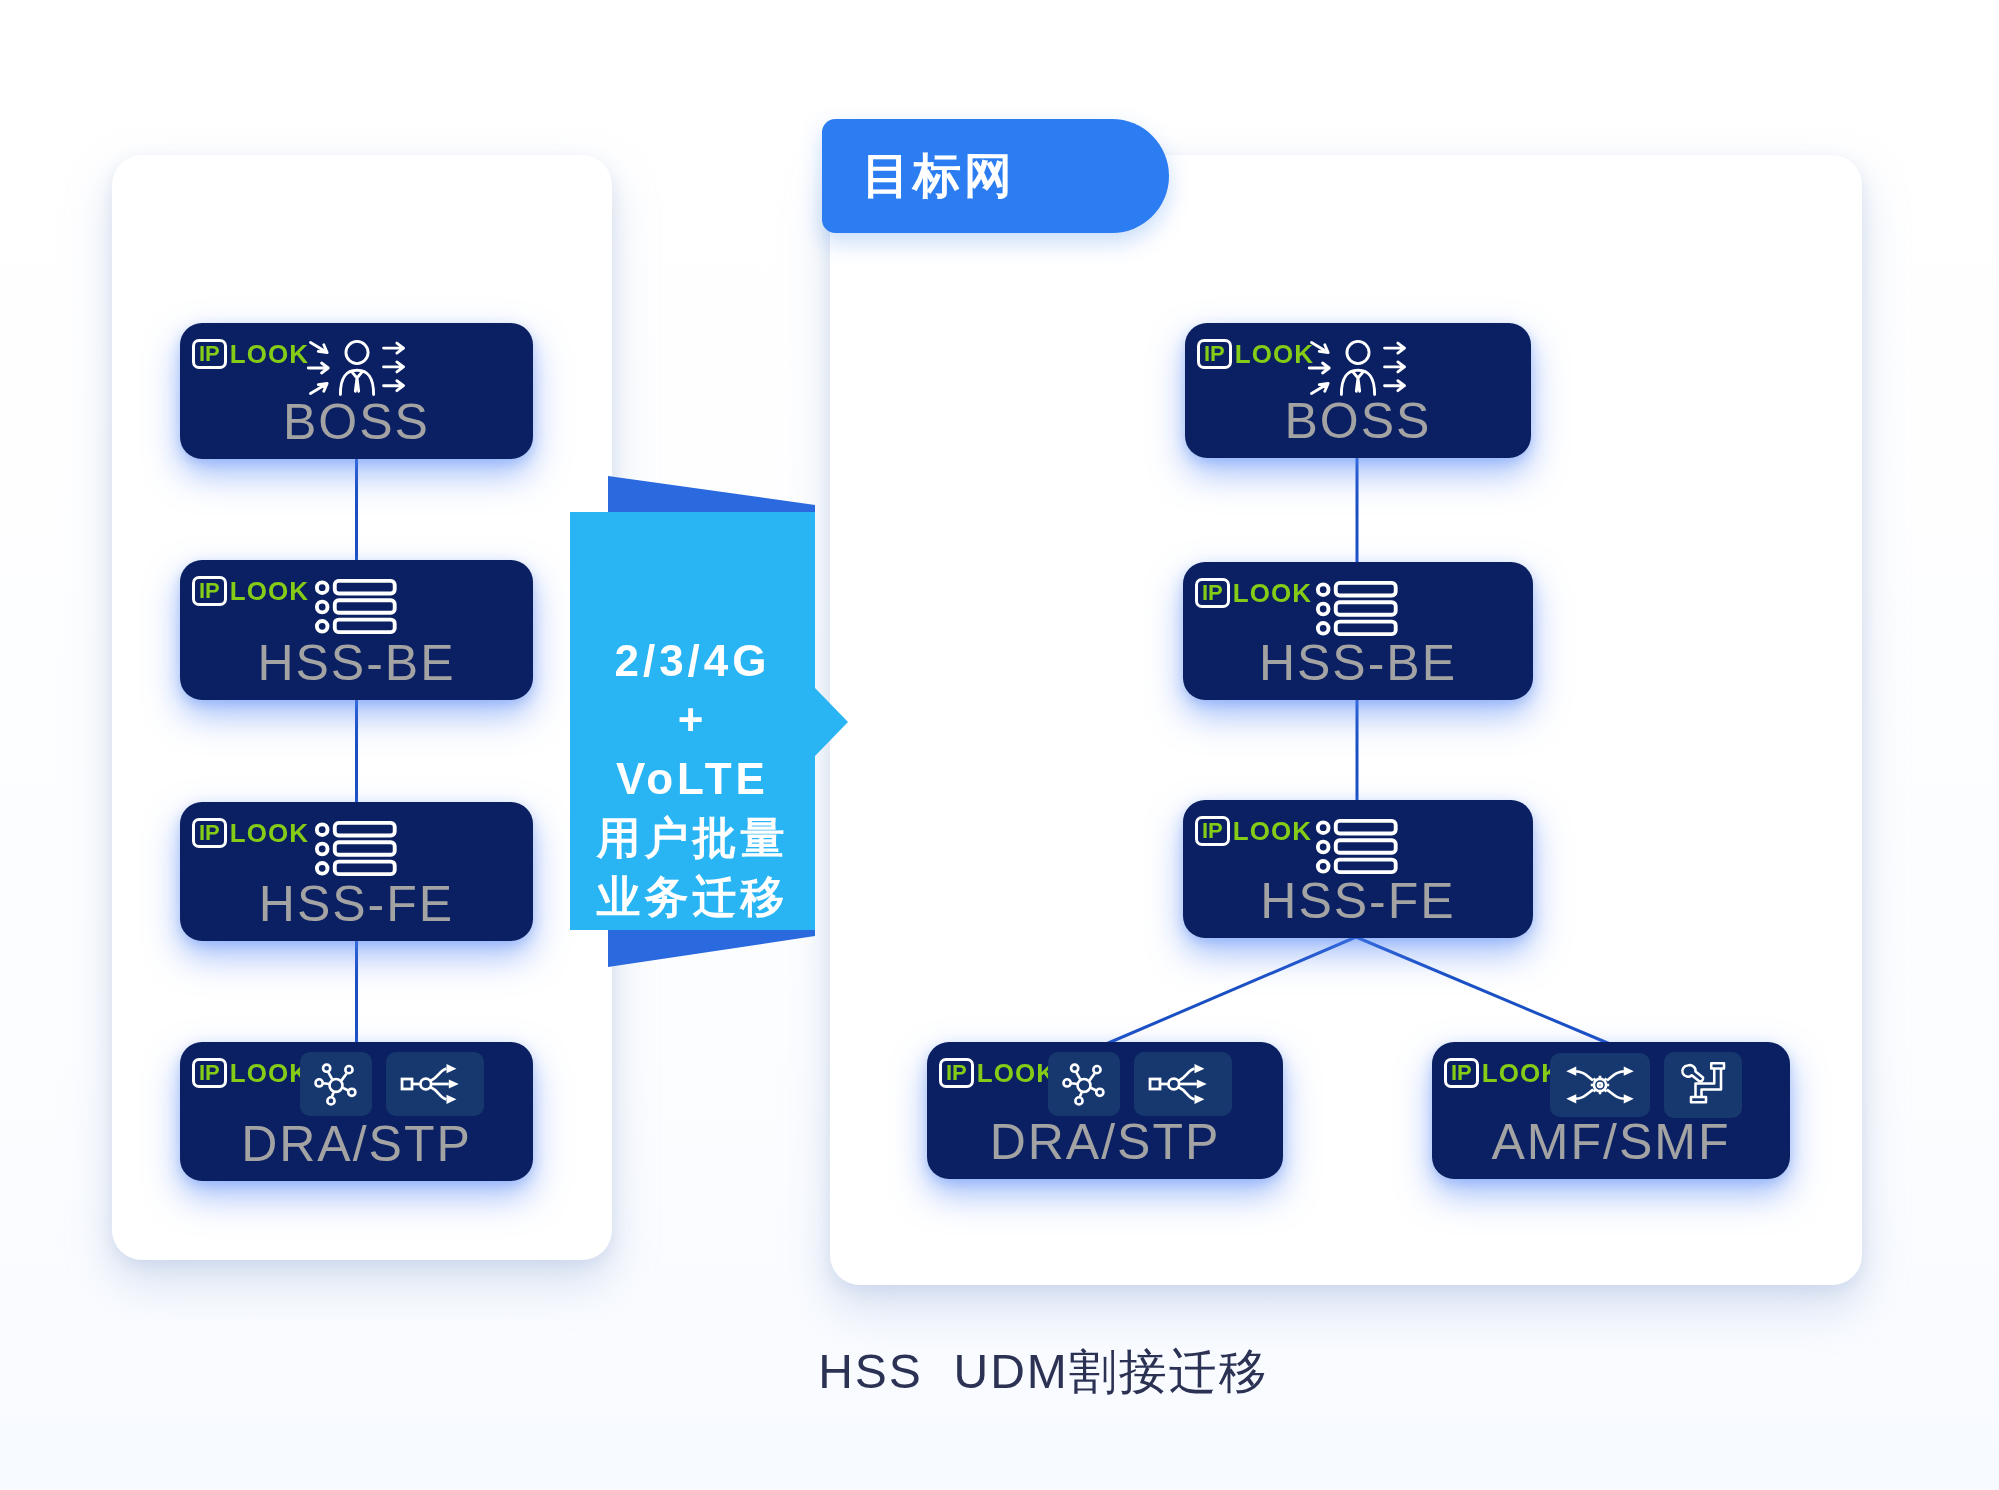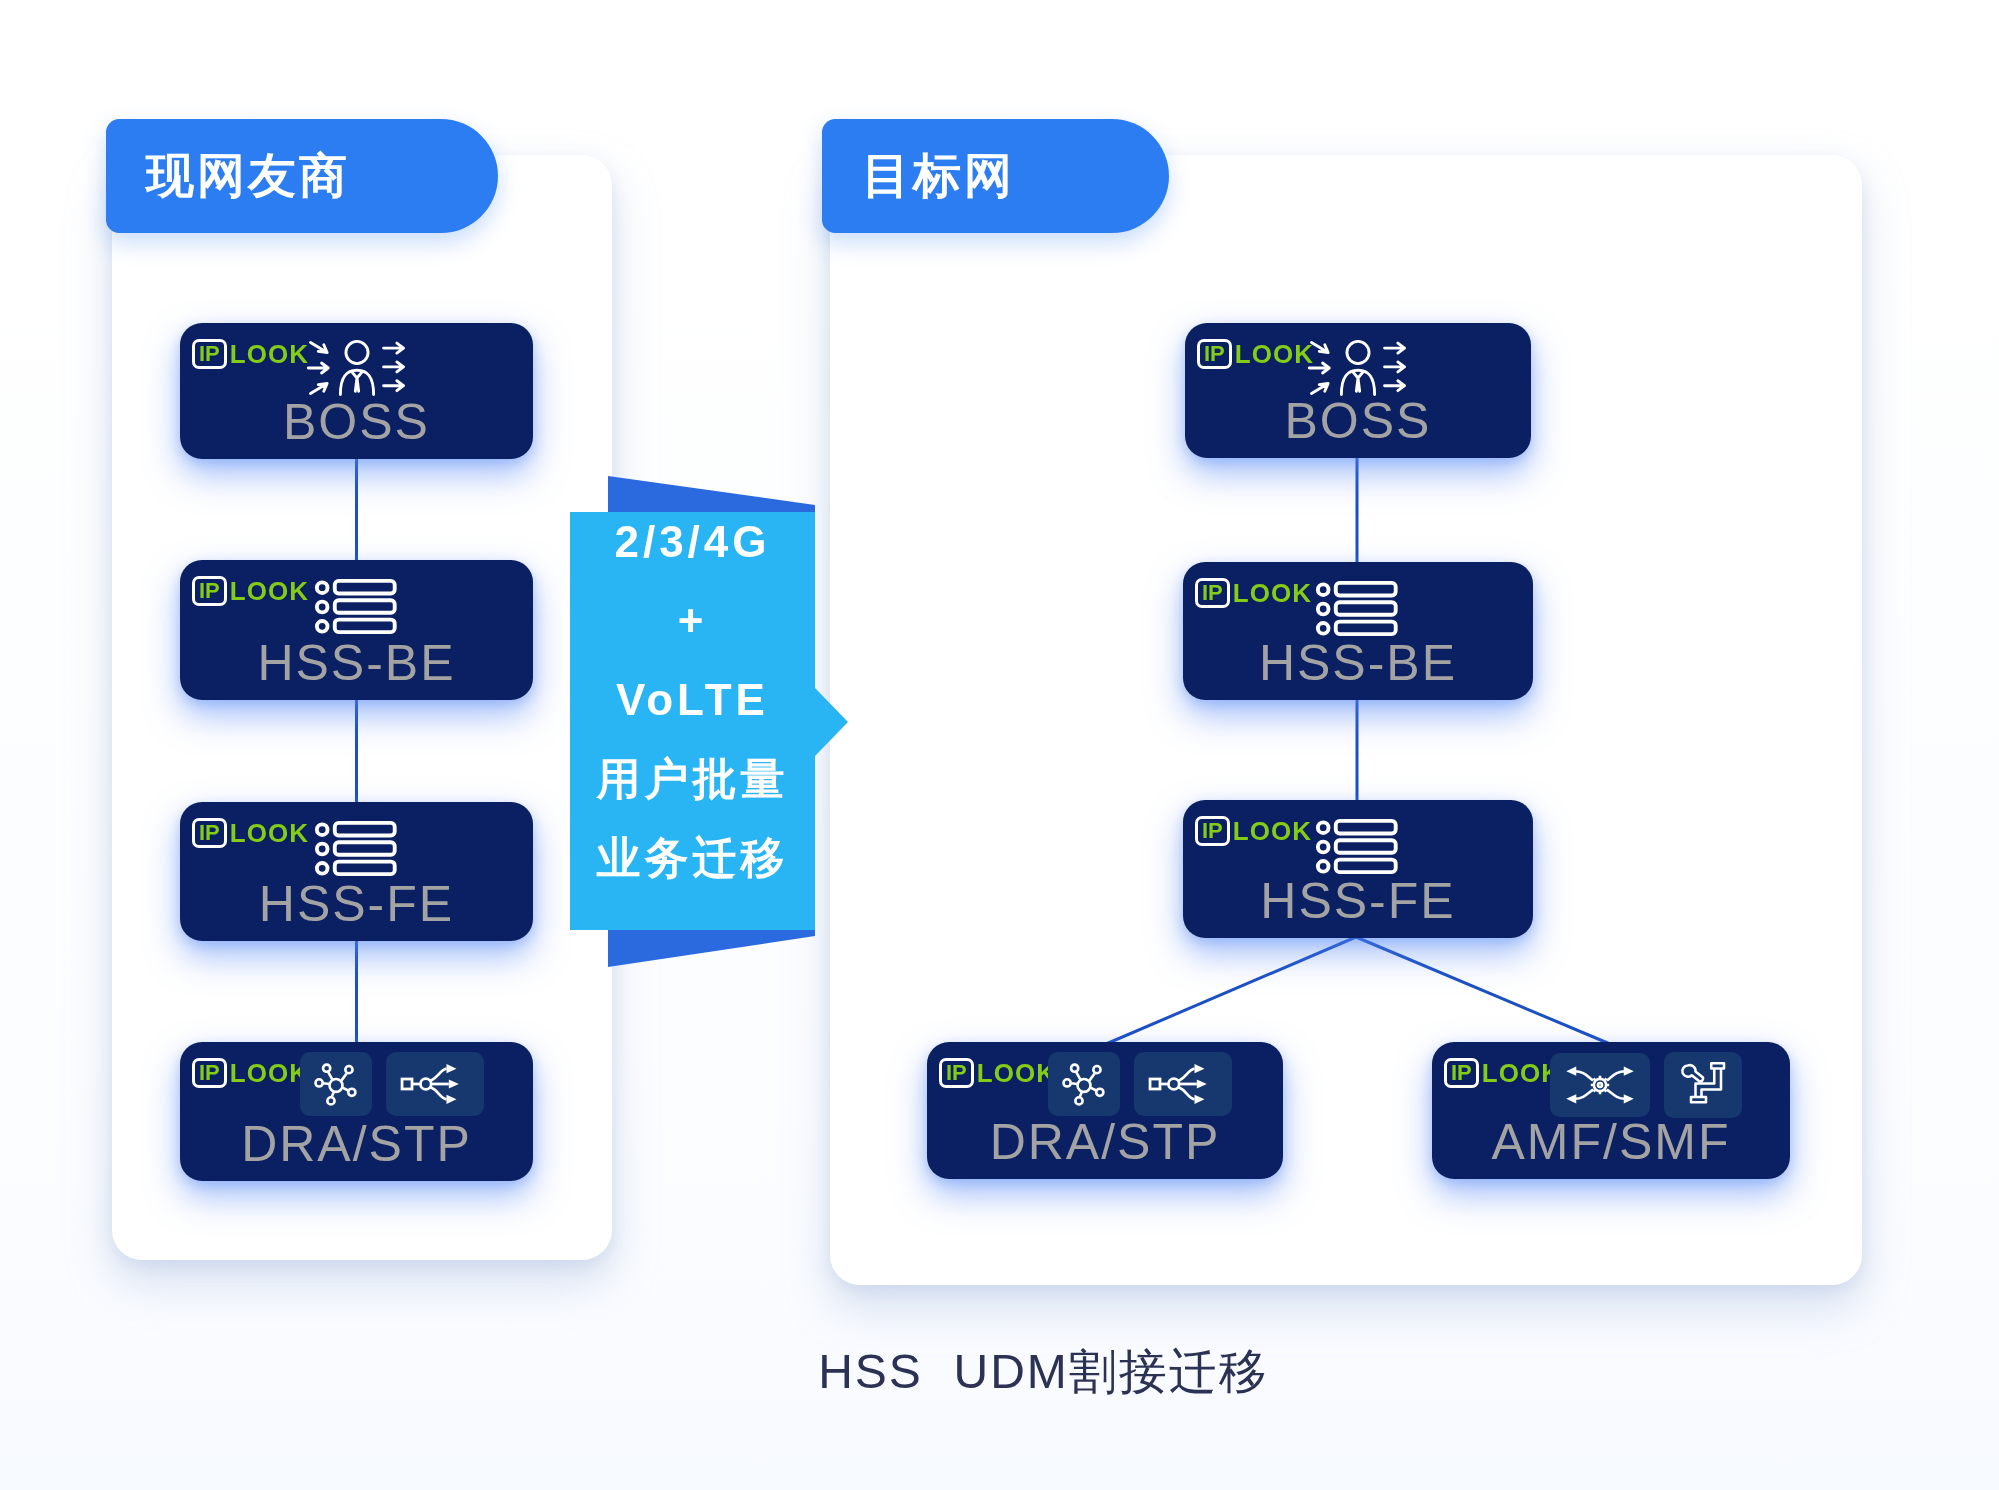--- a/index.html
+++ b/index.html
@@ -29,21 +29,21 @@
   .logo .logo-look{font-size:26px;font-weight:bold;letter-spacing:1px;margin-left:3px;line-height:1;}
   .node .icon-area{position:absolute;left:0;right:0;top:14px;display:flex;justify-content:center;align-items:center;gap:14px;}
   .node .node-label{position:absolute;left:0;right:0;bottom:8px;text-align:center;font-size:50px;font-weight:300;letter-spacing:2px;color:#a3a3a3;white-space:nowrap;}
   .node svg{display:block;}
   .icon-tile{background:#17386f;border-radius:10px;padding:9px 13px;display:flex;align-items:center;justify-content:center;}
   .tiles{top:10px !important;padding-left:70px;}
 
   
   #banner{position:absolute;left:560px;top:470px;width:300px;height:505px;z-index:6;}
   #banner-text{position:absolute;left:570px;top:512px;width:245px;height:418px;z-index:7;
-               display:flex;flex-direction:column;justify-content:flex-start;align-items:center;padding-bottom:4px;box-sizing:border-box;gap:20px;}
+               display:flex;flex-direction:column;justify-content:flex-end;align-items:center;padding-bottom:4px;box-sizing:border-box;}
   #banner-text .bline{color:#fff;font-size:44px;font-weight:bold;line-height:59px;letter-spacing:4px;white-space:nowrap;}
 
   
   #caption{position:absolute;left:0;top:1340px;width:100%;text-align:center;color:#2b3254;
            font-size:48px;letter-spacing:2px;white-space:pre;z-index:4;padding-left:44px;}
 </style>
 </head>
 <body>
 
 <div id="stage">
@@ -54,23 +54,20 @@
   <svg id="connectors">
     <line x1="356.5" y1="458" x2="356.5" y2="562"></line>
     <line x1="356.5" y1="699" x2="356.5" y2="804"></line>
     <line x1="356.5" y1="940" x2="356.5" y2="1044"></line>
     <line x1="1357" y1="457" x2="1357" y2="564"></line>
     <line x1="1357" y1="699" x2="1357" y2="802"></line>
     <line x1="1356" y1="937" x2="1106" y2="1044"></line>
     <line x1="1356" y1="937" x2="1610" y2="1044"></line>
   </svg>
 
-  <div class="tab" id="tab-left">
-    <span class="tab-label">现网友商</span>
-  </div>
   <div class="tab" id="tab-right">
     <span class="tab-label">目标网</span>
   </div>
 
   <div class="node" style="left:180px;top:323px;width:353px;height:136px;">
     <span class="logo">
       <span class="logo-ip">IP</span>
       <span class="logo-look">LOOK</span>
     </span>
     <span class="icon-area">

